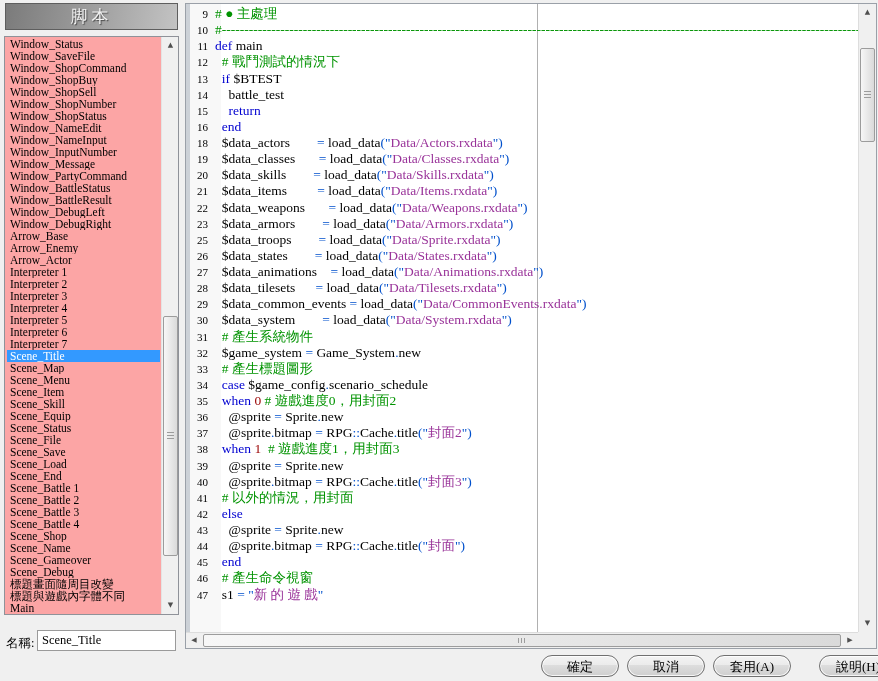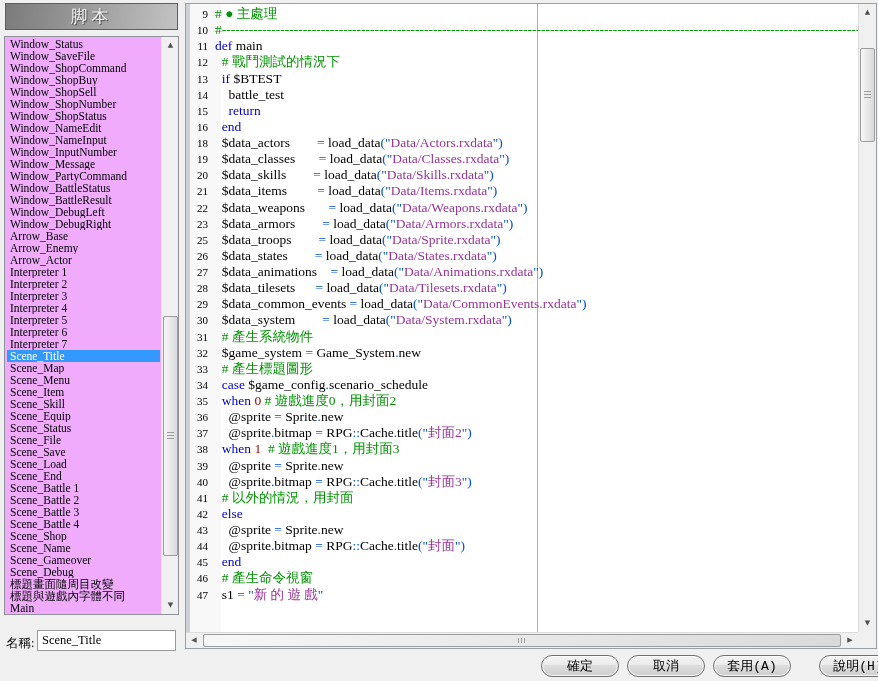--- a/index.html
+++ b/index.html
@@ -18,21 +18,21 @@
     left:5px; top:3px; width:173px; height:27px;
     background:linear-gradient(100deg,#7b7b7b 0%,#9a9a9a 45%,#c3c3c3 100%);
     border:1px solid #5e5e5e;
     color:#f1f1f1;
     text-align:center; line-height:25px;
     font-size:17px; letter-spacing:4px;
     text-shadow:1px 1px 1px #4a4a4a;
   }
   .listbox {
     left:4px; top:36px; width:175px; height:579px;
-    background:#f0abfc; border:1px solid #8f9299;
+    background:#fca5a5; border:1px solid #8f9299;
   }
   .script-list {
     position:absolute; left:2px; top:1px; right:18px; bottom:1px;
     overflow:hidden;
   }
   .li {
     height:12px; line-height:12px; font-size:11.5px;
     padding-left:3px; white-space:nowrap; overflow:hidden;
   }
   .li.sel { background:var(--selection,#3399ff); color:#fff; }
@@ -98,21 +98,21 @@
   .ed-hsb .sb-btn { width:16px; height:15px; line-height:15px; top:0; }
   .ed-hthumb { left:17px; right:17px; top:1px; height:13px; }
   .corner { position:absolute; right:0; bottom:0; width:18px; height:16px; background:#f0f0f0; }
 
   
   .btn {
     position:absolute; top:655px; width:78px; height:22px;
     border:1px solid #707070; border-radius:11px;
     background:linear-gradient(#f3f3f3,#ebebeb 45%,#dddddd 46%,#cfcfcf);
     box-shadow:inset 0 0 0 1px rgba(255,255,255,.8);
-    font-family:Liberation Mono, monospace;
+    font-family:Liberation Serif, serif;
     font-size:13px; text-align:center; line-height:19px; color:#000;
     cursor:default;
   }
   .btn-ok { left:541px; } .btn-cancel { left:627px;text-align:center; }
   .btn-apply { left:713px; } .btn-help { left:799px;margin-left:20px; }
 </style>
 </head>
 <body>
 
 <div class="abs header-bar">脚本</div>

